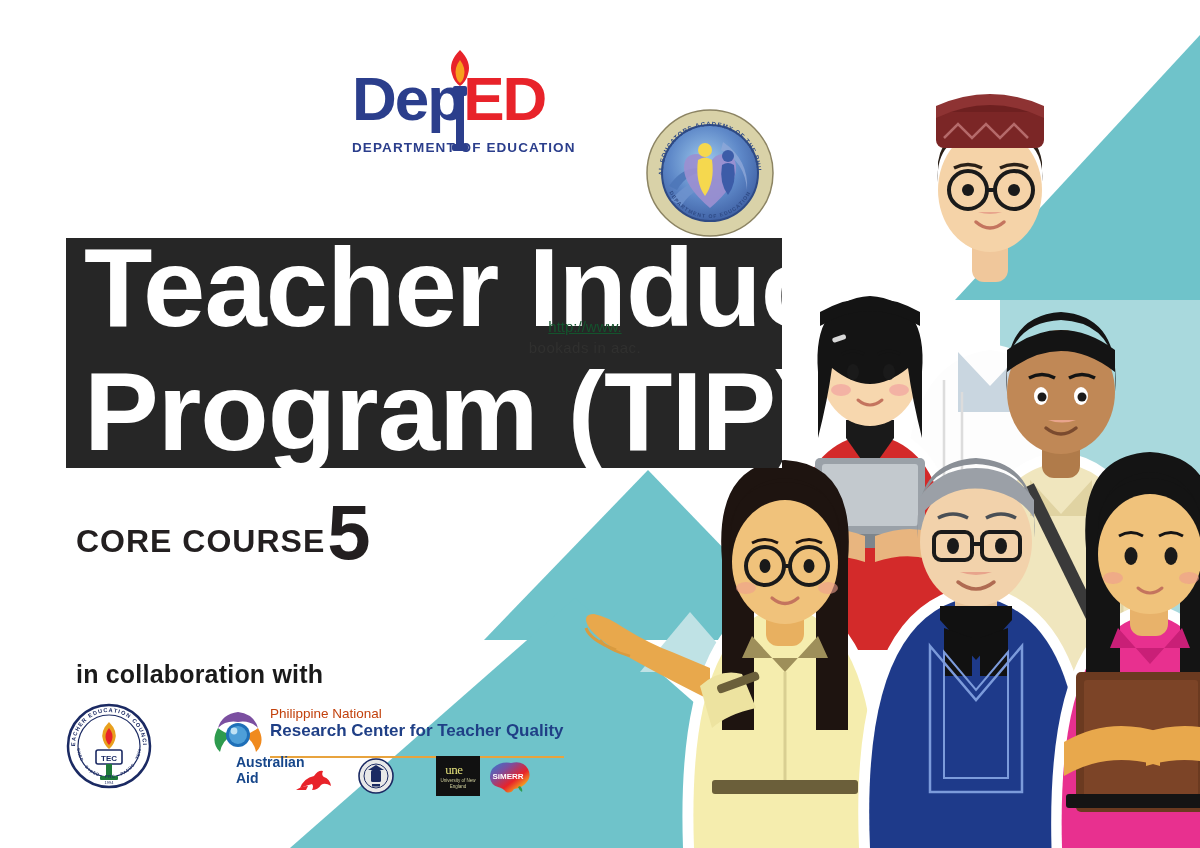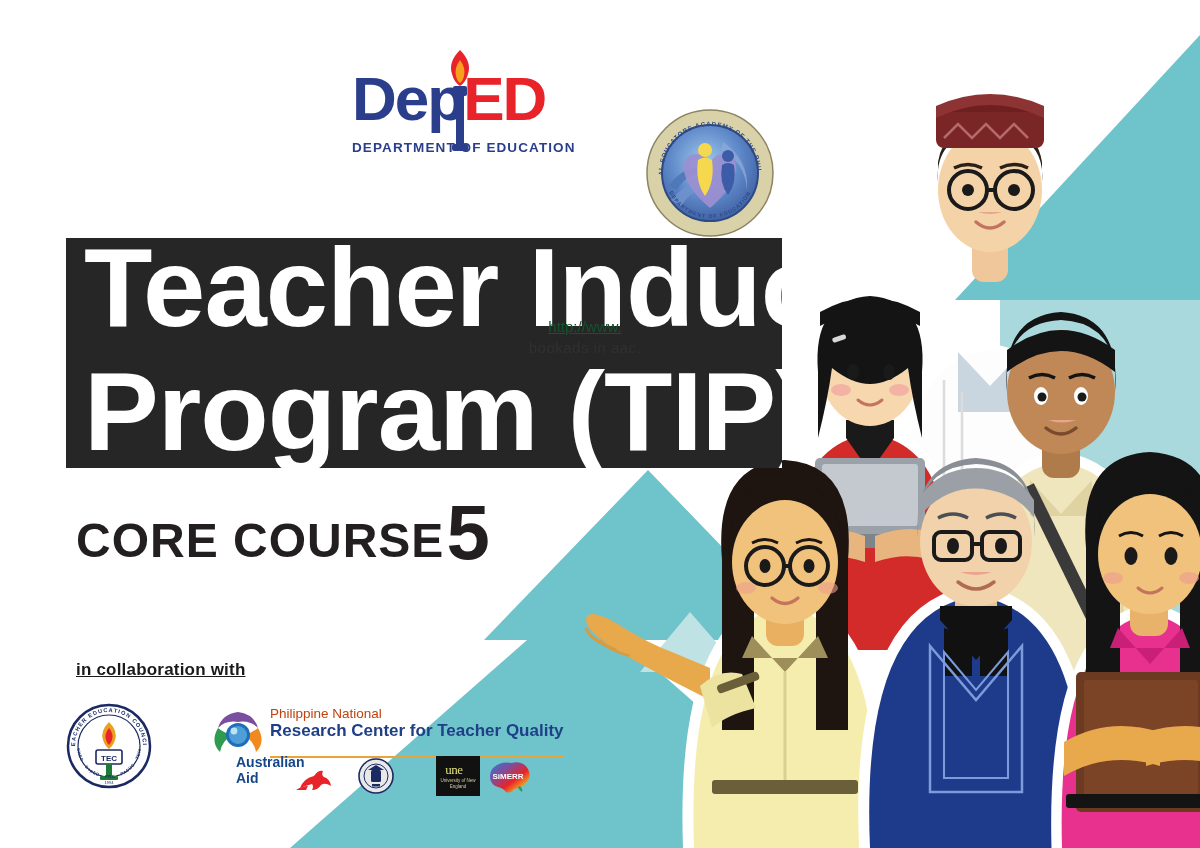--- a/index.html
+++ b/index.html
@@ -65,34 +65,33 @@
   .url-line2 {
     font-size:15px; color:#30302f; margin-top:4px; letter-spacing:.5px;
   }
 
   
   .course-row {
     position:absolute; left:76px; top:498px;
     display:flex; align-items:flex-end;
   }
   .course-label {
-    font-size:48px; font-weight:bold; color:#231f20;
+    font-size:32px; font-weight:bold; color:#231f20;
     letter-spacing:1px; line-height:50px;
   }
   .course-number {
     font-size:78px; font-weight:bold; color:#231f20;
     line-height:68px; margin-left:2px;
   }
 
   
   .collab-title {
     position:absolute; left:76px; top:660px;
-    font-size:17px; font-weight:bold; color:#1a1a1a;
+    font-size:25px; font-weight:bold; color:#1a1a1a;
     letter-spacing:.2px;
-    text-decoration:underline;
   }
   .collab-logos { position:absolute; left:60px; top:700px; width:420px; height:95px; }
 
   .tec-seal { position:absolute; left:5px; top:2px; width:88px; height:88px; }
 
   .rctq-block { position:absolute; left:152px; top:2px; width:300px; height:50px; }
   .rctq-mark { position:absolute; left:0; top:8px; width:52px; height:46px; }
   .rctq-text { position:absolute; left:58px; top:4px; width:240px; }
   .rctq-l1 { font-size:13.5px; color:#c2410c; line-height:15px; white-space:nowrap; }
   .rctq-l2 {

